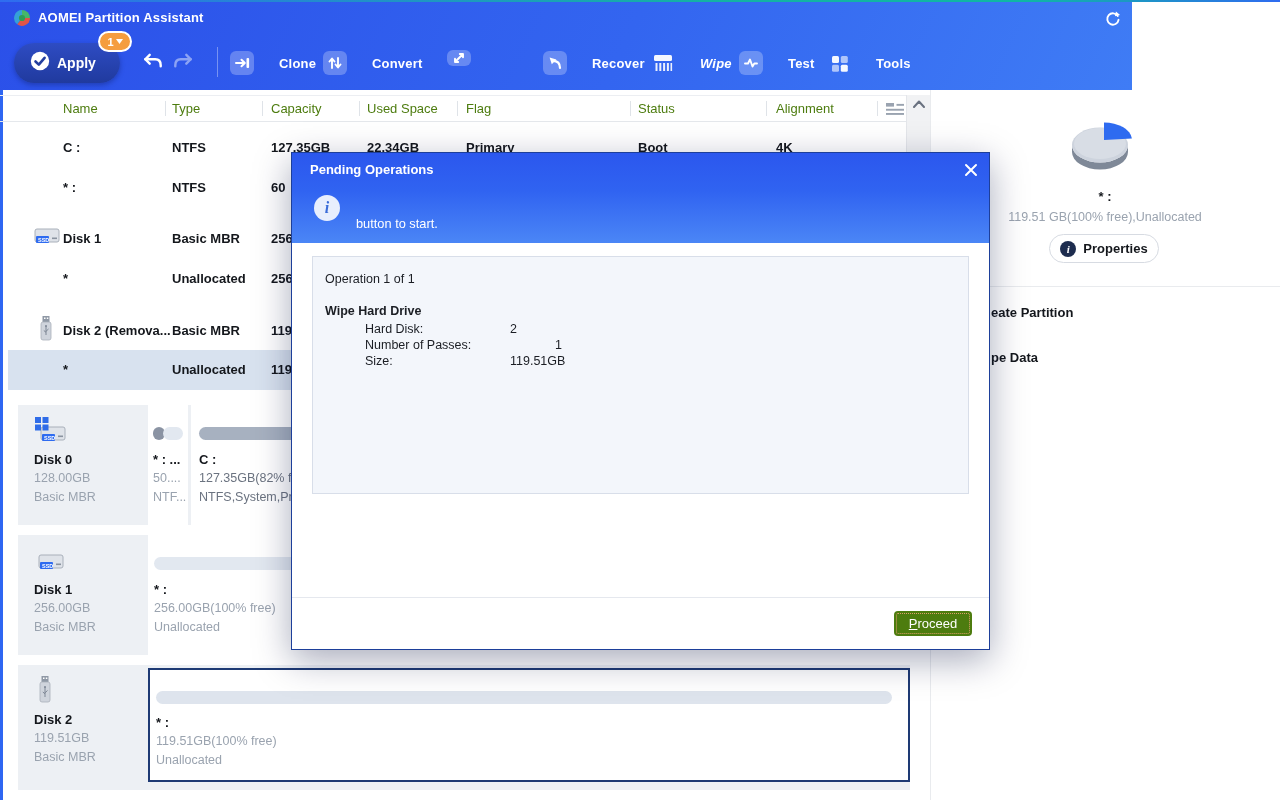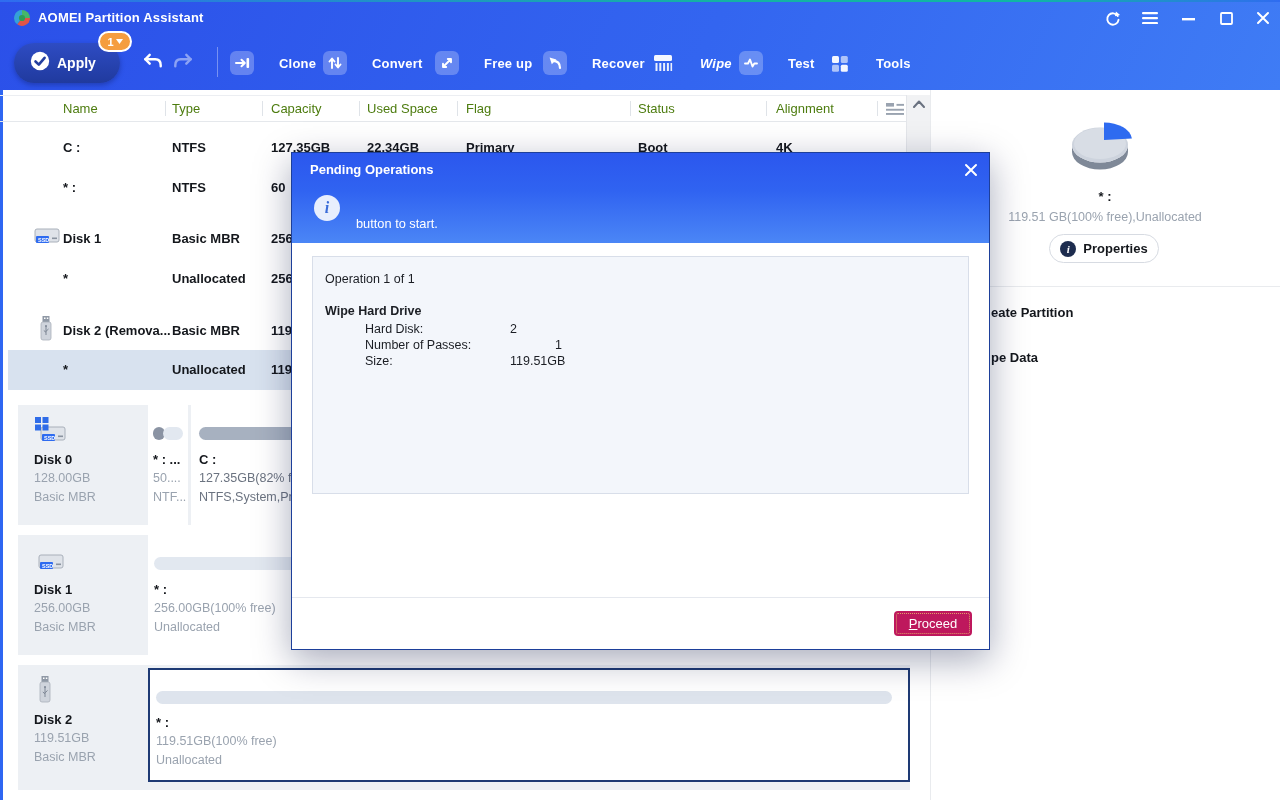--- a/index.html
+++ b/index.html
@@ -1,19 +1,19 @@
 <!DOCTYPE html>
 <html><head>
 <meta charset="utf-8">
 <style>
   html,body{margin:0;padding:0;width:1280px;height:800px;overflow:hidden;
     font-family:"Liberation Sans",sans-serif;background:#fff;position:relative;}
   .abs{position:absolute;}
   
-  #header{left:0;top:0;width:1280px;height:90px;
+  #header{left:0;top:0;width:1132px;height:90px;
     background:linear-gradient(115deg,#2b50e9 0%,#3365f0 55%,#3f7cf5 100%);}
   #top-accent{left:0;top:0;width:1280px;height:2px;
     background:linear-gradient(90deg,#2f6cf0 0%,#14b2a4 55%,#0fb7a4 80%,#2f6cf0 100%);}
   #app-title{left:38px;top:10px;color:#fff;font-size:13px;font-weight:700;letter-spacing:.2px;}
   .winbtn{top:9px;width:18px;height:18px;display:flex;align-items:center;justify-content:center;cursor:default;}
   
   #apply-btn{left:14px;top:43px;width:106px;height:40px;border-radius:20px;
     background:linear-gradient(180deg,#2e4cc3,#203a9e);display:flex;align-items:center;
     padding-left:16px;box-sizing:border-box;gap:7px;box-shadow:0 2px 5px rgba(10,20,80,.35);}
   #apply-label{color:#fff;font-size:14px;font-weight:700;}
@@ -63,21 +63,21 @@
   #dialog{left:291px;top:152px;width:699px;height:498px;background:#fff;border:1px solid #1d3f9a;
     box-sizing:border-box;z-index:60;box-shadow:0 10px 34px rgba(5,15,60,.35);}
   #dlg-header{left:0;top:0;width:697px;height:90px;
     background:linear-gradient(180deg,#2b57ee 0%,#3063f1 42%,#4b86f6 100%);}
   #dlg-title{left:18px;top:9px;color:#fff;font-size:13px;font-weight:600;}
   #dlg-msg1{left:64px;top:46px;color:#fff;font-size:12.8px;}
   #dlg-msg2{left:64px;top:63px;color:#fff;font-size:12.8px;}
   #dlg-box{left:20px;top:103px;width:657px;height:238px;background:#f3f6fb;border:1px solid #d8dee9;box-sizing:border-box;}
   .dlg-text{position:absolute;font-size:12.5px;color:#1b1e24;white-space:nowrap;}
   #dlg-sep{left:0;top:444px;width:697px;height:1px;background:#e5e8ee;}
-  #proceed-btn{left:602px;top:458px;width:78px;height:25px;background:#be185d;border-radius:4px;
+  #proceed-btn{left:602px;top:458px;width:78px;height:25px;background:#4d7c0f;border-radius:4px;
     display:flex;align-items:center;justify-content:center;color:#fff;font-size:13px;}
   #proceed-btn::after{content:"";position:absolute;inset:2px;border:1px dotted #e0a06a;border-radius:2px;}
   #proceed-btn span{display:inline-block;}
   #proceed-btn span::first-letter{text-decoration:underline;}
 </style>
 </head>
 <body>
 
 <div class="abs" id="header">
   <div class="abs" id="top-accent"></div>
@@ -163,21 +163,21 @@
   </div>
   <div class="abs tbtn" style="left:323px;">
     <span class="tile">
       <svg width="16" height="16" viewBox="0 0 16 16">
         <path d="M5 13 V4 M2.5 6.5 L5 3.5 L7.5 6.5" stroke="#fff" stroke-width="1.9" fill="none" stroke-linecap="round" stroke-linejoin="round"></path>
         <path d="M11 3 V12 M8.5 9.5 L11 12.5 L13.5 9.5" stroke="#fff" stroke-width="1.9" fill="none" stroke-linecap="round" stroke-linejoin="round"></path>
       </svg>
       </span>
     <span class="tbl-label">Convert</span>
   </div>
-  <div class="abs tbtn" style="left:435px;">
+  <div class="abs tbtn" style="left:435px;flex-direction:column;">
     <span class="tile">
       <svg width="16" height="16" viewBox="0 0 16 16">
         <path d="M4 12 L12 4 M8.8 4 H12 V7.2 M7.2 12 H4 V8.8" stroke="#fff" stroke-width="1.9" fill="none" stroke-linecap="round" stroke-linejoin="round"></path>
       </svg>
       </span>
     <span class="tbl-label">Free up</span>
   </div>
   <div class="abs tbtn" style="left:543px;">
     <span class="tile">
       <svg width="16" height="16" viewBox="0 0 16 16">

